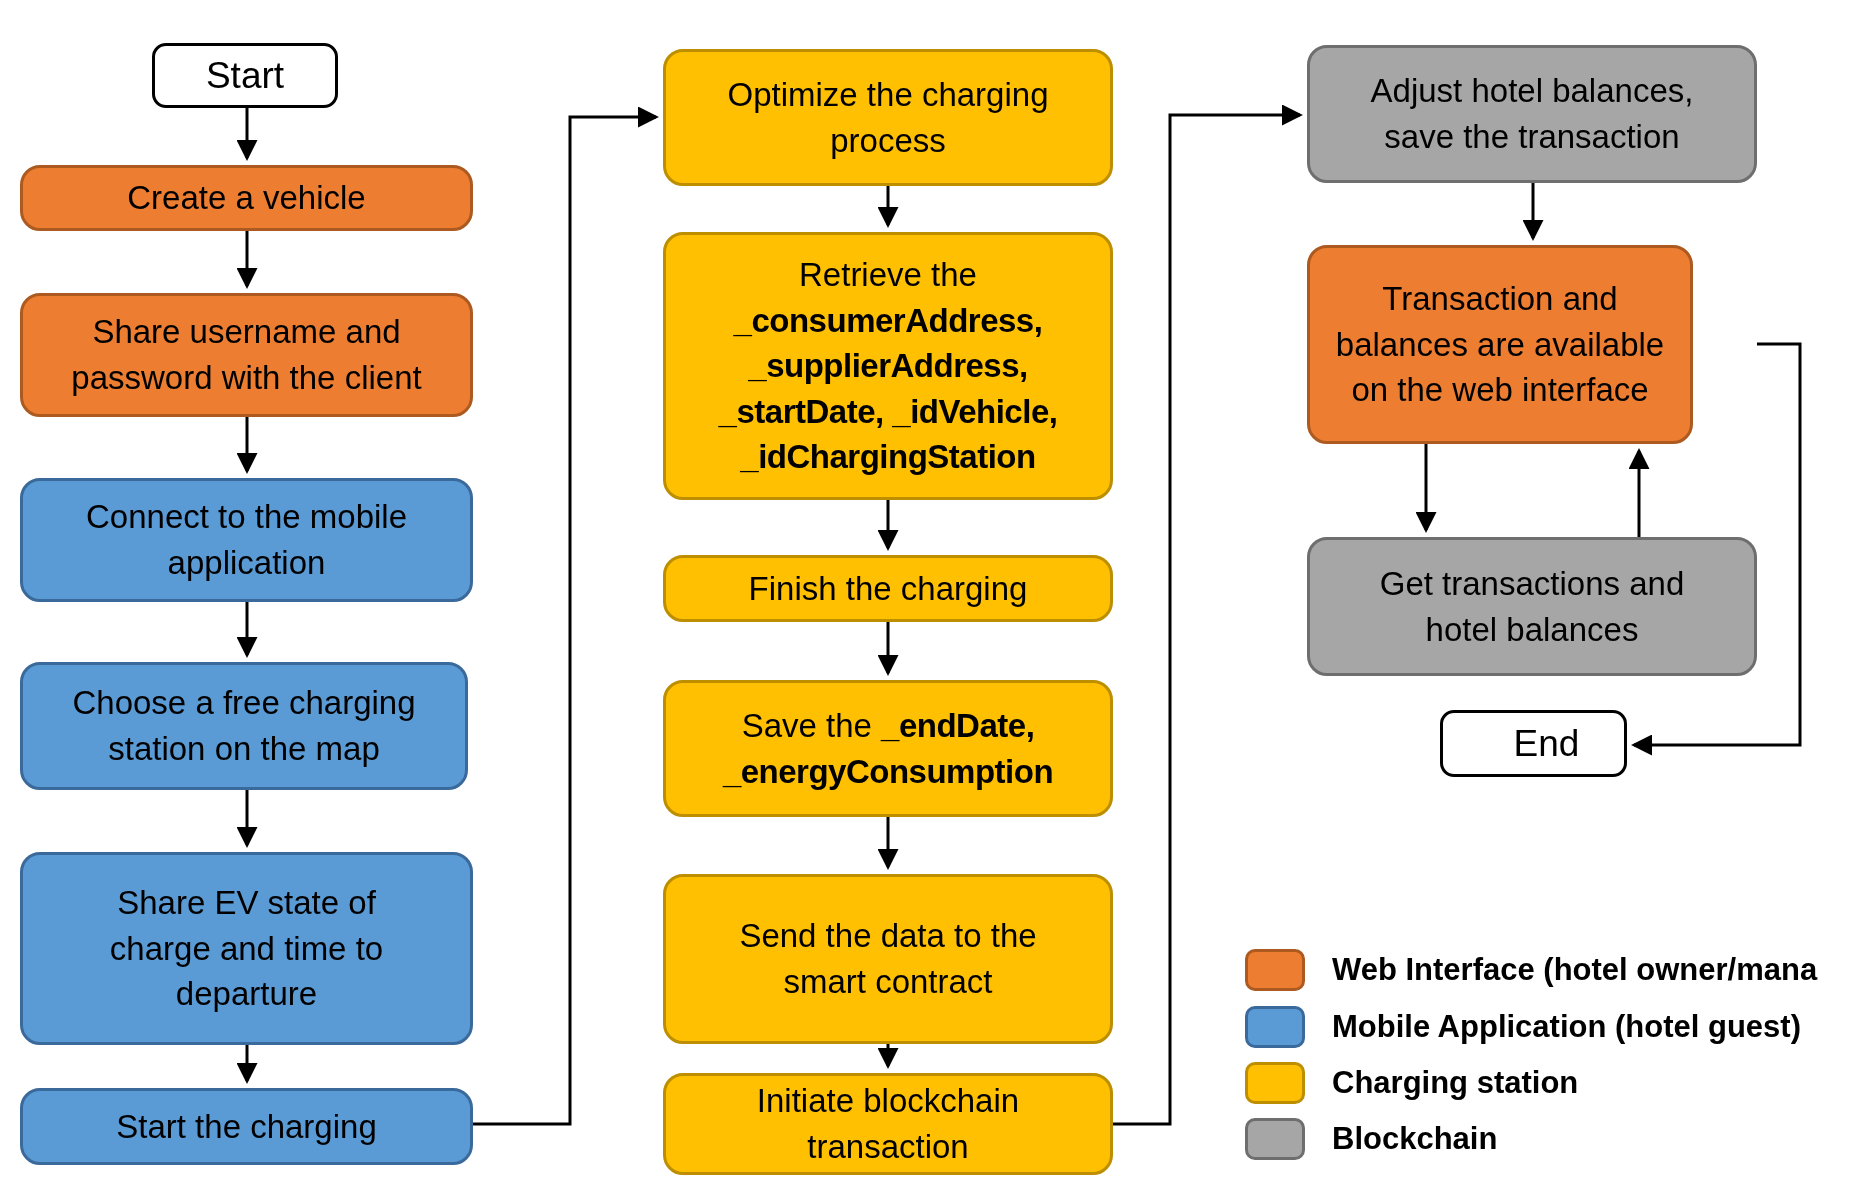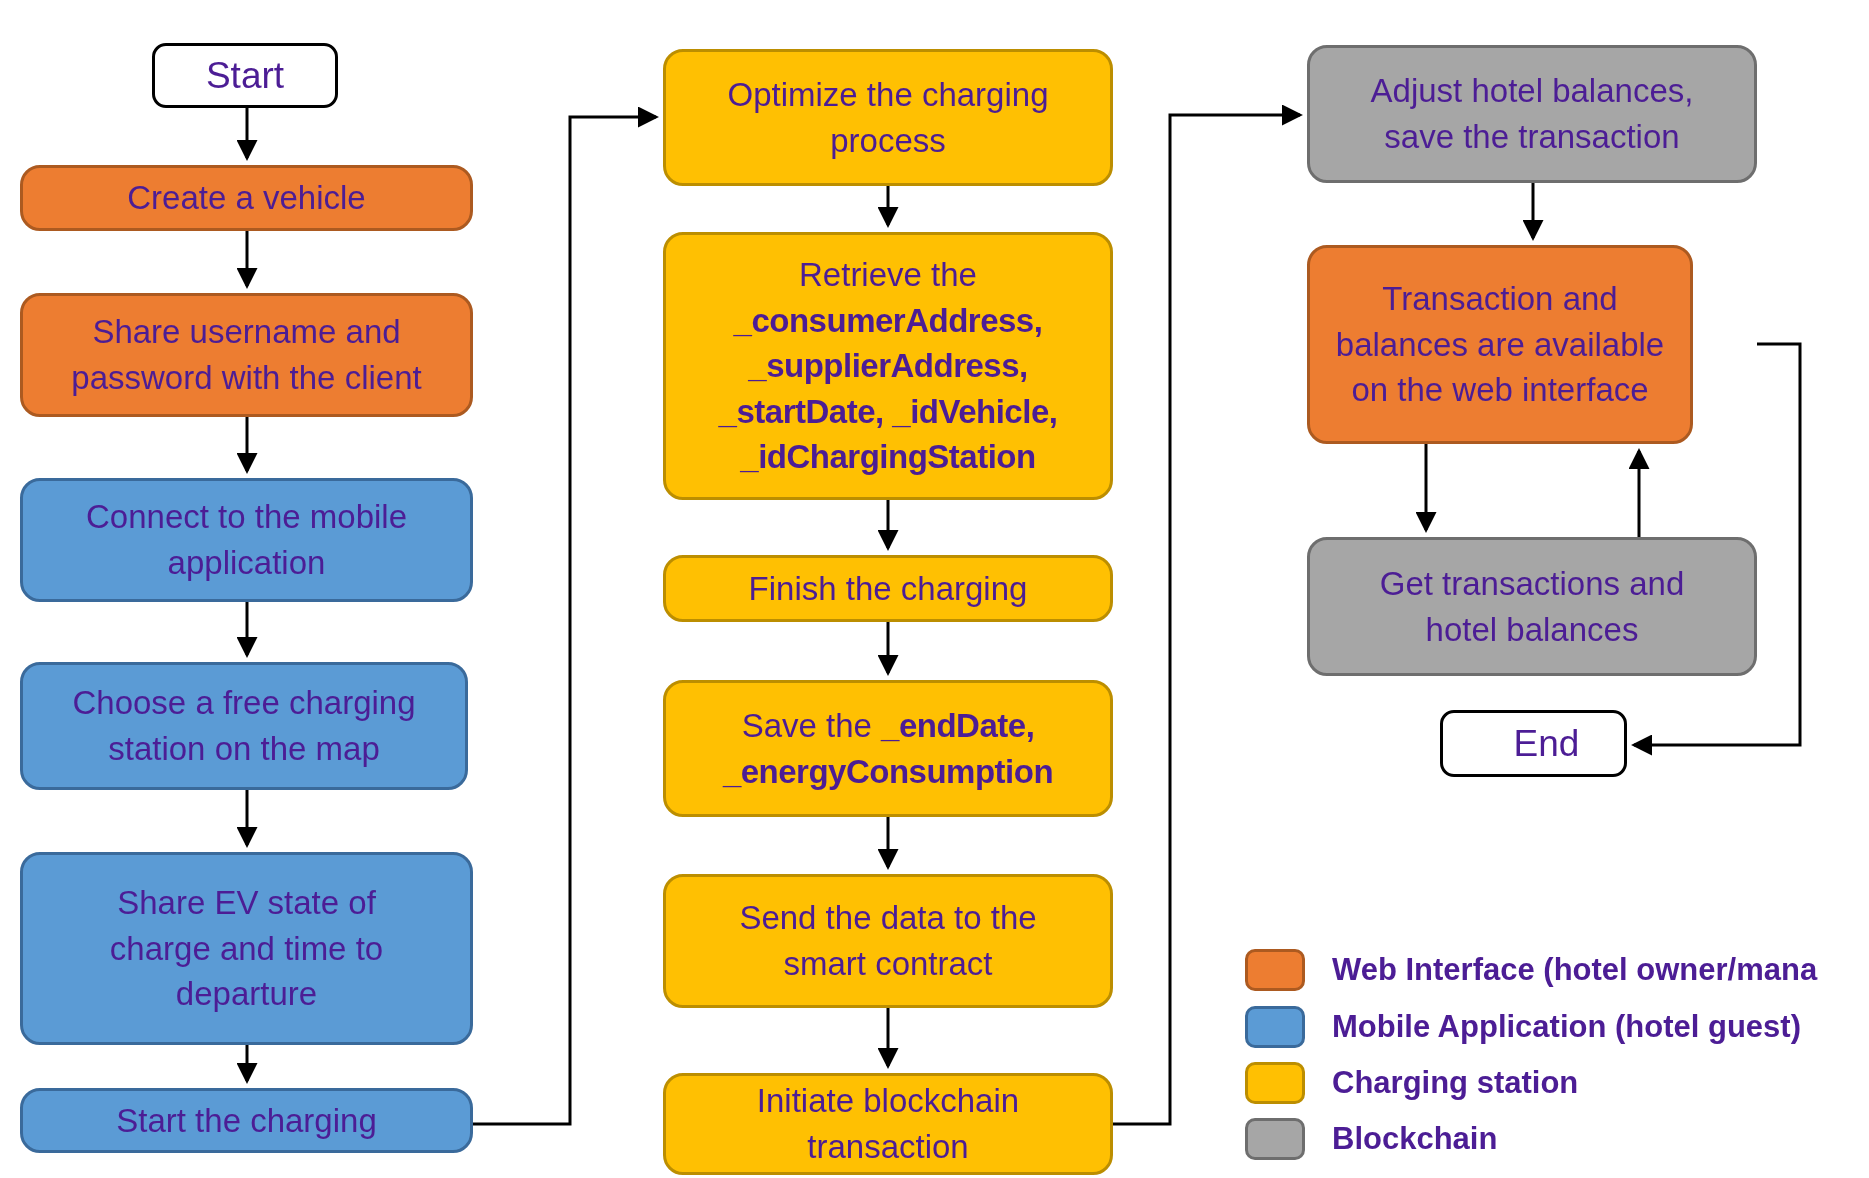--- a/index.html
+++ b/index.html
@@ -1,18 +1,18 @@
 <!DOCTYPE html>
 <html><head>
 <meta charset="utf-8">
 <style>
   html,body{margin:0;padding:0;background:#fff;}
   .canvas{
     position:relative;width:1869px;height:1178px;overflow:hidden;background:#ffffff;
-    font-family:"Liberation Sans","DejaVu Sans",sans-serif;color:#4c1d95;
+    font-family:"Liberation Sans","DejaVu Sans",sans-serif;color:#000000;
   }
   .edges{position:absolute;left:0;top:0;width:1869px;height:1178px;}
   .node{
     position:absolute;display:flex;align-items:center;justify-content:center;
     text-align:center;border:3px solid #000;border-radius:20px;
     font-size:33px;line-height:1.38;padding:2px 14px;box-sizing:border-box;
   }
   .node .label{white-space:pre-line;}
   .node .bold{font-weight:700;letter-spacing:-0.5px;text-align:center;}
   .terminal{background:#ffffff;border:3px solid #000;border-radius:14px;font-size:37px;}
@@ -76,21 +76,21 @@
   </div>
   <div class="node blue" style="left:20px;top:662px;width:448px;height:128px;">
     <span class="label">Choose a free charging
 station on the map</span>
   </div>
   <div class="node blue" style="left:20px;top:852px;width:453px;height:193px;">
     <span class="label">Share EV state of
 charge and time to
 departure</span>
   </div>
-  <div class="node blue" style="left:20px;top:1088px;width:453px;height:65px;">
+  <div class="node blue" style="left:20px;top:1088px;width:453px;height:77px;">
     <span class="label">Start the charging</span>
   </div>
 
   <div class="node yellow" style="left:663px;top:49px;width:450px;height:137px;">
     <span class="label">Optimize the charging
 process</span>
   </div>
   <div class="node yellow" style="left:663px;top:232px;width:450px;height:268px;">
     <span class="label"><span>Retrieve the
 </span><span class="bold">_consumerAddress,
@@ -98,21 +98,21 @@
 _startDate, _idVehicle,
 _idChargingStation</span></span>
   </div>
   <div class="node yellow" style="left:663px;top:555px;width:450px;height:67px;">
     <span class="label">Finish the charging</span>
   </div>
   <div class="node yellow" style="left:663px;top:680px;width:450px;height:137px;">
     <span class="label"><span>Save the </span><span class="bold">_endDate,
 _energyConsumption</span></span>
   </div>
-  <div class="node yellow" style="left:663px;top:874px;width:450px;height:134px;">
+  <div class="node yellow" style="left:663px;top:874px;width:450px;height:170px;">
     <span class="label">Send the data to the
 smart contract</span>
   </div>
   <div class="node yellow" style="left:663px;top:1073px;width:450px;height:102px;">
     <span class="label">Initiate blockchain
 transaction</span>
   </div>
 
   <div class="node gray" style="left:1307px;top:45px;width:450px;height:138px;">
     <span class="label">Adjust hotel balances,

